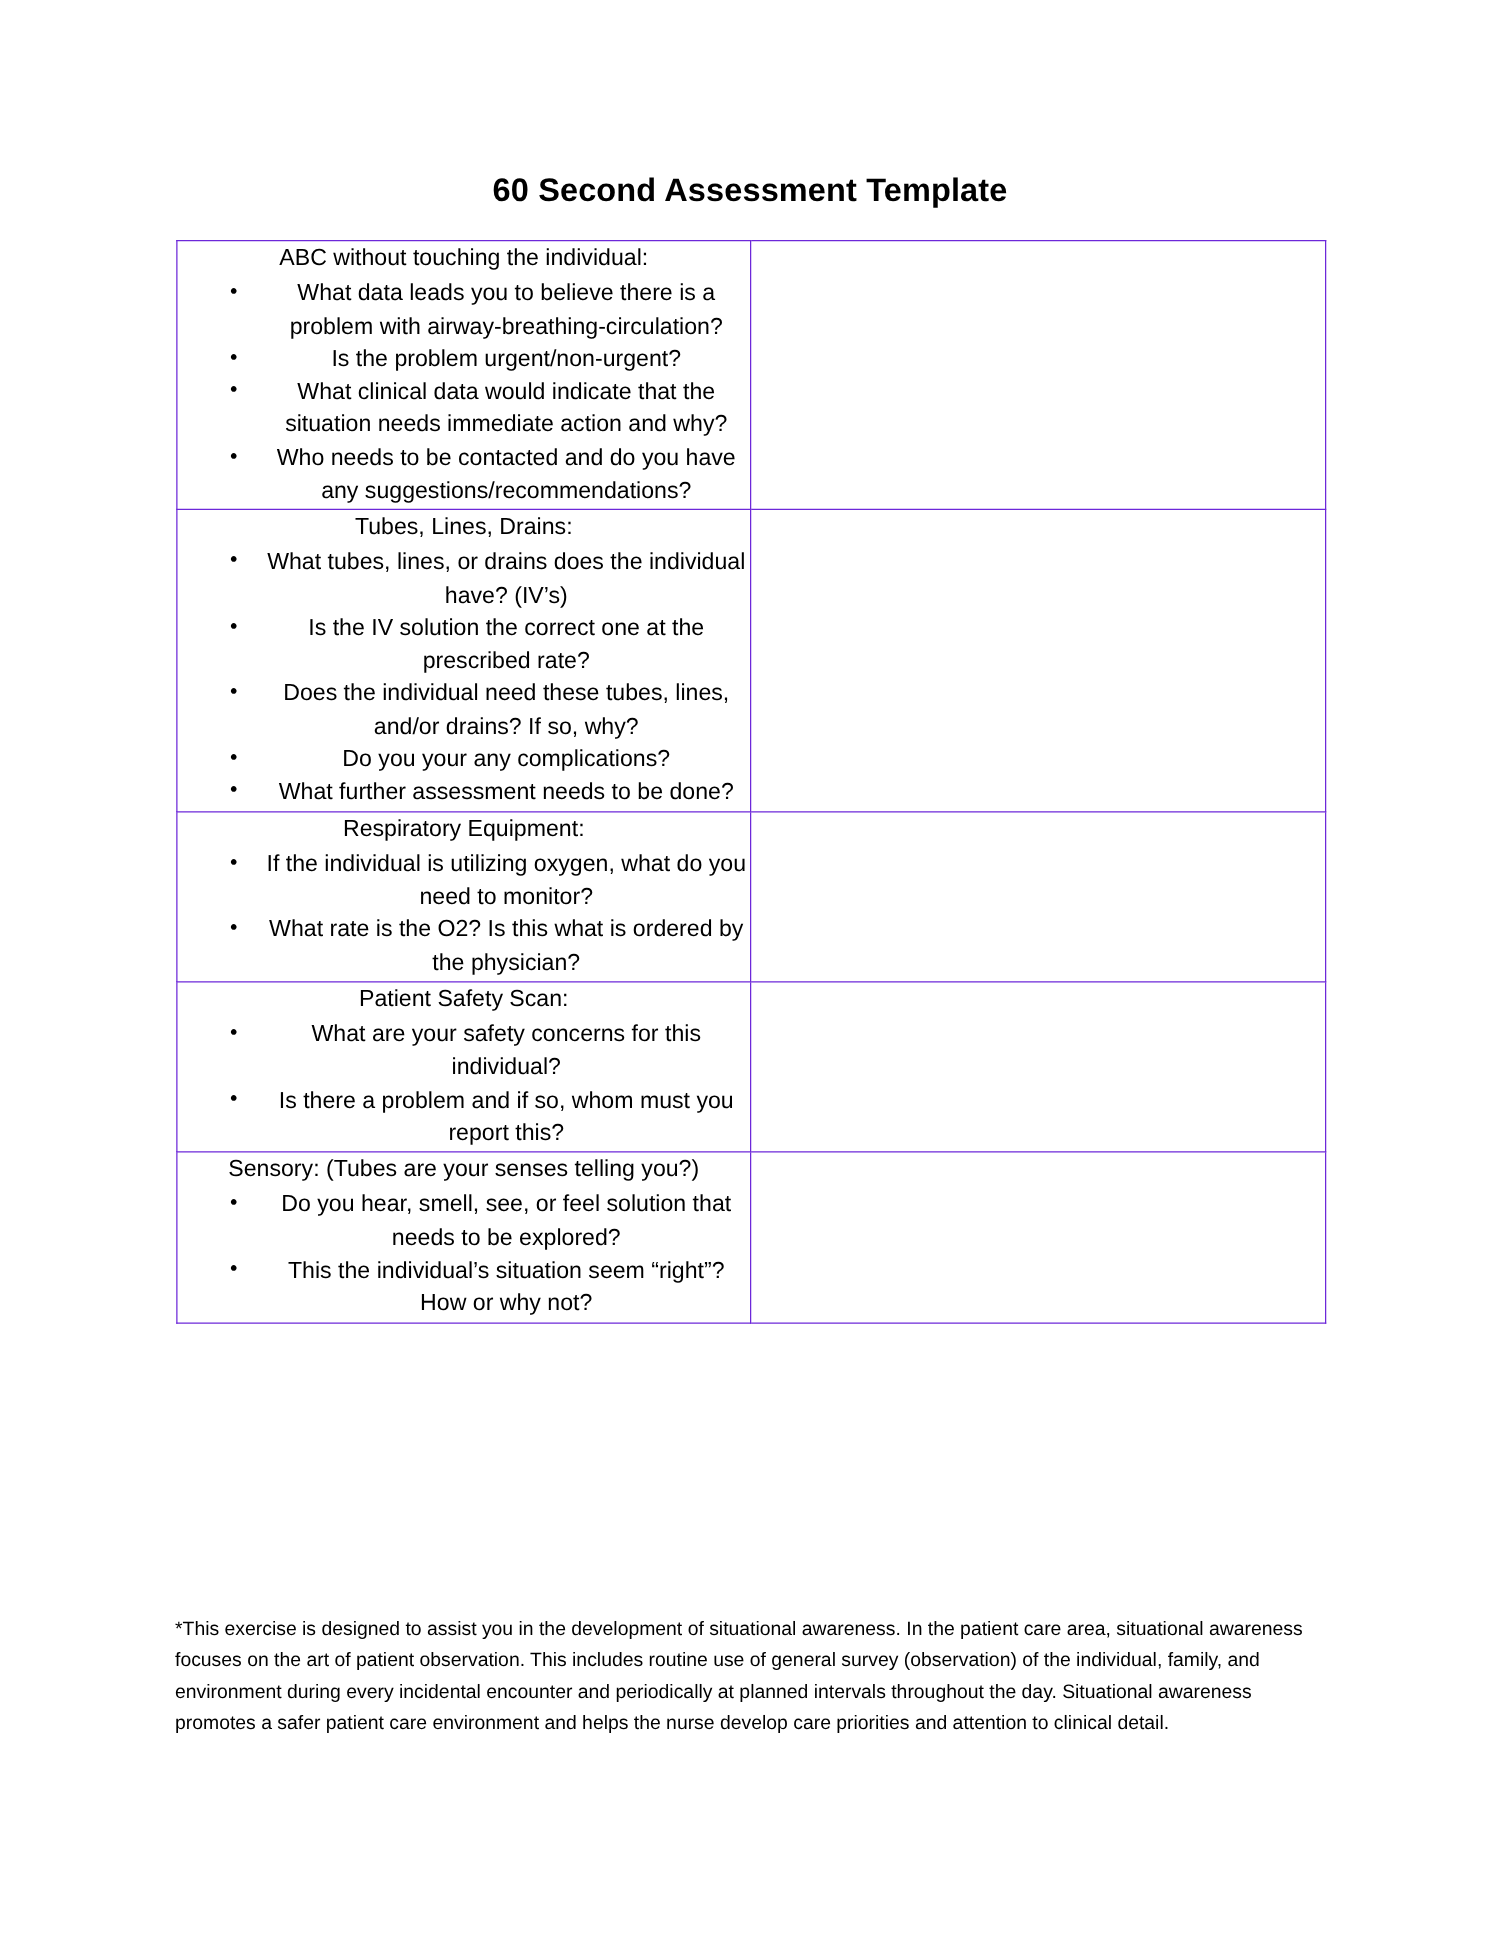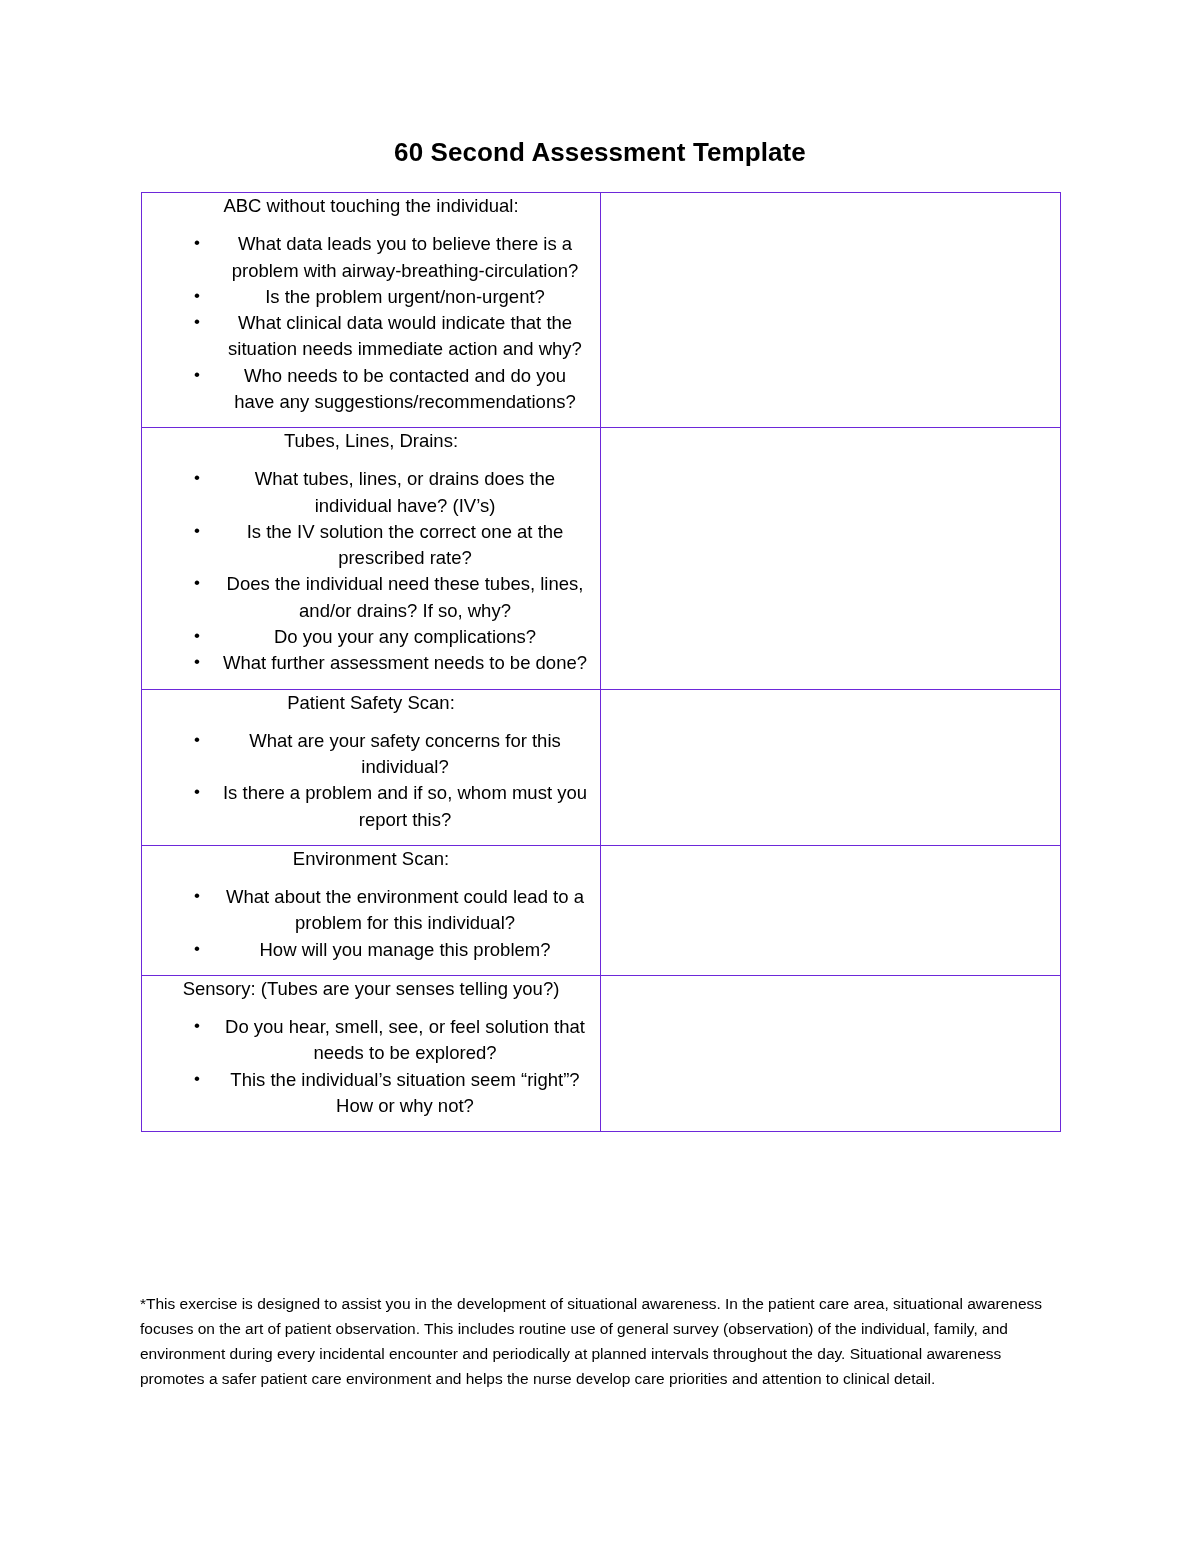--- a/index.html
+++ b/index.html
@@ -53,21 +53,21 @@
   }
   td.answer-cell {
     width: 459px;
   }
   .section-heading {
     font-size: 18.5px;
     line-height: 1.42;
     margin: 0 0 1px 0;
   }
   ul.questions {
-    margin: 12px;
+    margin: 2px;
     padding: 0 0 0 34px;
     list-style: none;
   }
   ul.questions li {
     position: relative;
     font-size: 18.5px;
     line-height: 1.42;
     margin: 0 0 0 0;
     padding-left: 34px;
   }
@@ -121,42 +121,42 @@
             <li>What tubes, lines, or drains does the individual have? (IV’s)</li>
             <li>Is the IV solution the correct one at the prescribed rate?</li>
             <li>Does the individual need these tubes, lines, and/or drains?  If so, why?</li>
             <li>Do you your any complications?</li>
             <li>What further assessment needs to be done?</li>
           </ul>
         </td>
         <td class="answer-cell"></td>
       </tr>
 
+      <tr>
+        <td class="prompt-cell">
+          <div class="section-heading">Respiratory Equipment:</div>
+          <ul class="questions">
+            <li>If the individual is utilizing oxygen, what do you need to monitor?</li>
+            <li>What rate is the O2?  Is this what is ordered by the physician?</li>
+          </ul>
+        </td>
+        <td class="answer-cell"></td>
+      </tr>
 
       <tr>
         <td class="prompt-cell">
           <div class="section-heading">Patient Safety Scan:</div>
           <ul class="questions">
             <li>What are your safety concerns for this individual?</li>
             <li>Is there a problem and if so, whom must you report this?</li>
           </ul>
         </td>
         <td class="answer-cell"></td>
       </tr>
 
-      <tr>
-        <td class="prompt-cell">
-          <div class="section-heading">Environment Scan:</div>
-          <ul class="questions">
-            <li>What about the environment could lead to a problem for this individual?</li>
-            <li>How will you manage this problem?</li>
-          </ul>
-        </td>
-        <td class="answer-cell"></td>
-      </tr>
 
       <tr>
         <td class="prompt-cell">
           <div class="section-heading">Sensory: (Tubes are your senses telling you?)</div>
           <ul class="questions">
             <li>Do you hear, smell, see, or feel solution that needs to be explored?</li>
             <li>This the individual’s situation seem “right”?  How or why not?</li>
           </ul>
         </td>
         <td class="answer-cell"></td>

